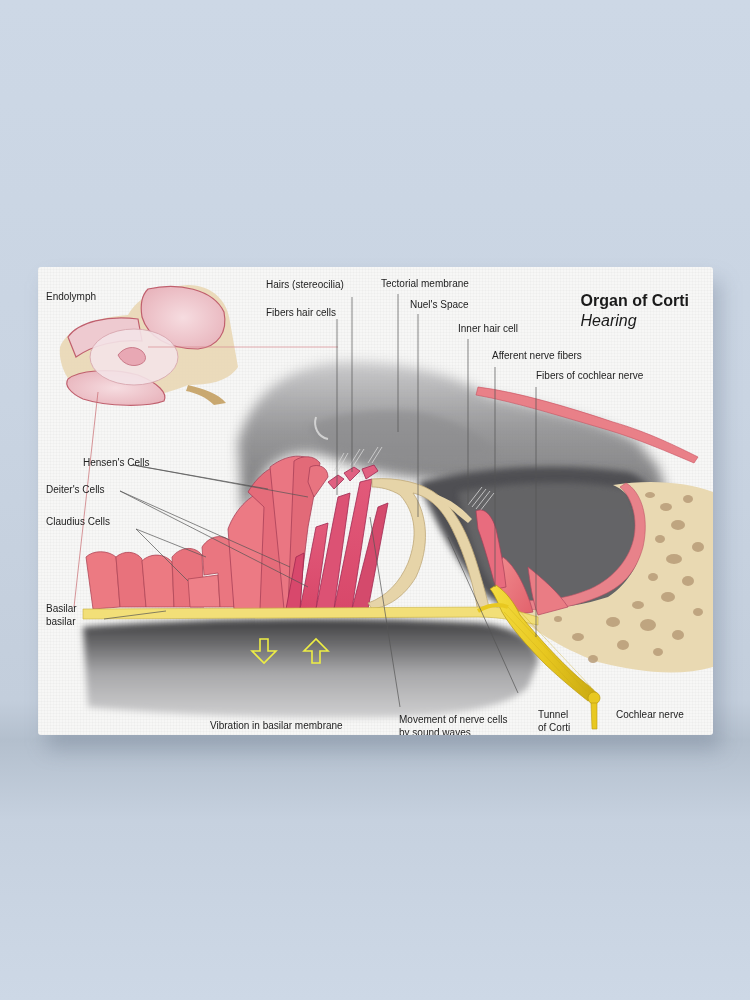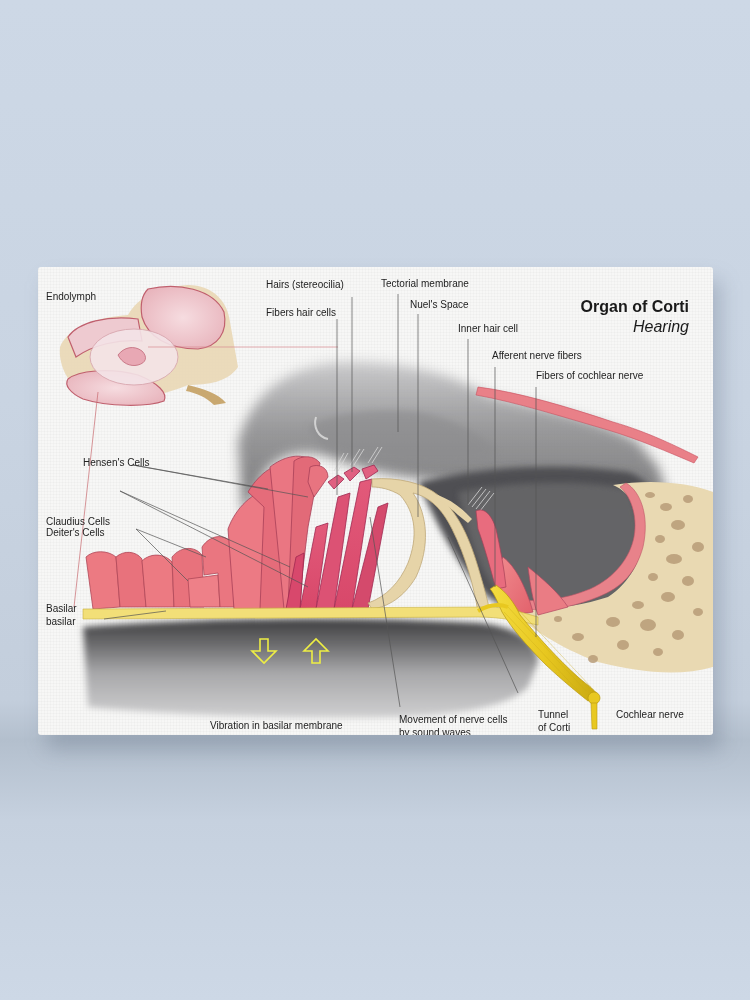--- a/index.html
+++ b/index.html
@@ -51,22 +51,21 @@
     .label {
       position: absolute;
       font-size: 10px;
       color: #222;
       line-height: 13px;
       white-space: nowrap;
     }
     .title {
       position: absolute;
       right: 24px;
-      top: 30px;
-      text-align: right;
+      top: 24px;
     }
     .title-main {
       font-size: 16px;
       font-weight: bold;
       color: #1a1a1a;
       line-height: 20px;
     }
     .title-sub {
       font-size: 16px;
       font-style: italic;
@@ -297,21 +296,21 @@
 
   <div class="label" style="left:8px; top:23px;">Endolymph</div>
   <div class="label" style="left:228px; top:11px;">Hairs (stereocilia)</div>
   <div class="label" style="left:228px; top:39px;">Fibers hair cells</div>
   <div class="label" style="left:343px; top:10px;">Tectorial membrane</div>
   <div class="label" style="left:372px; top:31px;">Nuel's Space</div>
   <div class="label" style="left:420px; top:55px;">Inner hair cell</div>
   <div class="label" style="left:454px; top:82px;">Afferent nerve fibers</div>
   <div class="label" style="left:498px; top:102px;">Fibers of cochlear nerve</div>
   <div class="label" style="left:8px; top:189px;margin-left:37px;">Hensen's Cells</div>
-  <div class="label" style="left:8px; top:216px;margin-top:43px;">Deiter's Cells</div>
+  <div class="label" style="left:8px; top:216px;">Deiter's Cells</div>
   <div class="label" style="left:8px; top:248px;">Claudius Cells</div>
   <div class="label" style="left:8px; top:335px;">
     <div>Basilar</div>
     <div>basilar</div>
   </div>
   <div class="label" style="left:172px; top:452px;">Vibration in basilar membrane</div>
   <div class="label" style="left:361px; top:446px;">
     <div>Movement of nerve cells</div>
     <div>by sound waves</div>
   </div>

